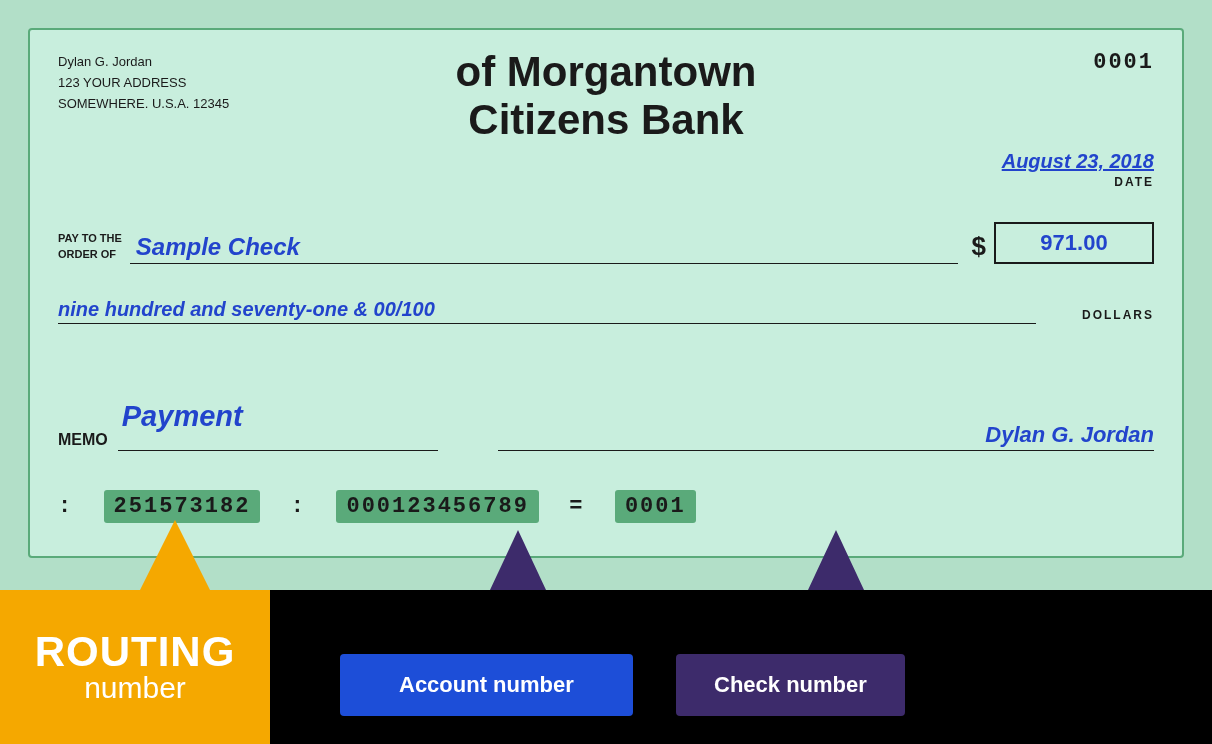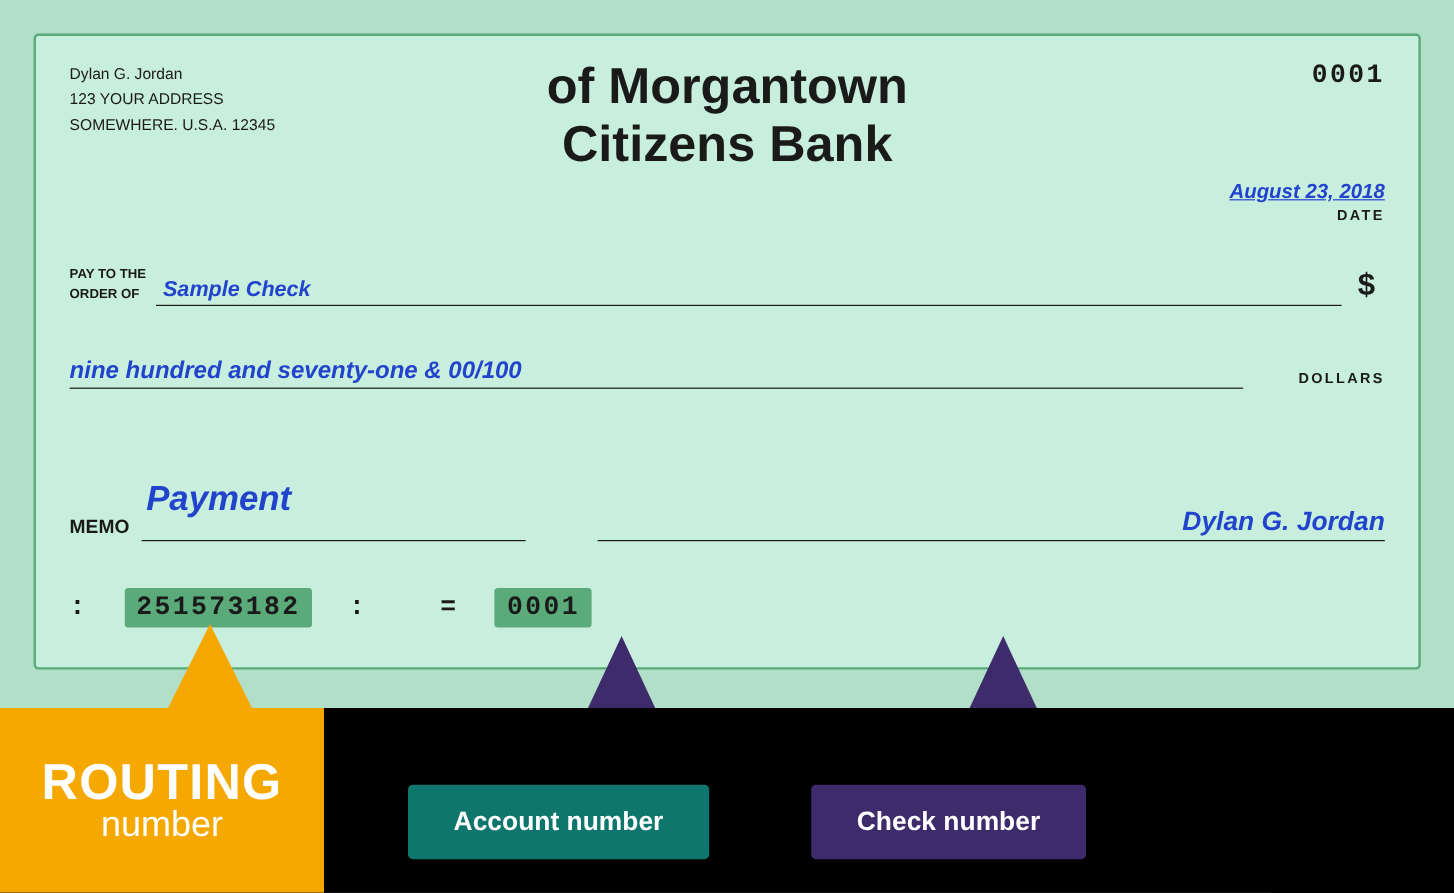--- a/index.html
+++ b/index.html
@@ -77,21 +77,21 @@
     }
 
     
     .date-area {
       position: absolute;
       top: 120px;
       right: 28px;
       text-align: right;
     }
     .date-value {
-      font-size: 17px;
+      font-size: 20px;
       color: #2244cc;
       font-style: italic;
       text-decoration: underline;
       font-weight: bold;
     }
     .date-label {
       font-size: 12px;
       color: #1a1a1a;
       letter-spacing: 2px;
       font-weight: bold;
@@ -112,21 +112,21 @@
       color: #1a1a1a;
       font-weight: bold;
       line-height: 1.4;
       white-space: nowrap;
       margin-right: 8px;
       padding-bottom: 2px;
     }
     .pay-name {
       flex: 1;
       border-bottom: 1.5px solid #1a1a1a;
-      font-size: 18px;
+      font-size: 24px;
       color: #2244cc;
       font-style: italic;
       font-weight: bold;
       padding-bottom: 2px;
       padding-left: 6px;
     }
     .dollar-sign {
       font-size: 26px;
       color: #1a1a1a;
       font-weight: bold;
@@ -267,25 +267,25 @@
       font-weight: 400;
       color: #fff;
       line-height: 1;
     }
 
     
     .account-label-box {
       position: absolute;
       bottom: 28px;
       left: 340px;
-      background: #0f766e;
+      background: #1d4ed8;
       color: #fff;
       font-size: 22px;
       font-weight: bold;
-      padding: 18px 38px;
+      padding: 18px 59px;
       border-radius: 4px;
       text-align: center;
     }
 
     
     .check-label-box {
       position: absolute;
       bottom: 28px;
       left: 676px;
       background: #3d2b6b;
@@ -358,40 +358,42 @@
     <div class="date-label">DATE</div>
   </div>
 
   <div class="pay-row">
     <div class="pay-label">
       <div>PAY TO THE</div>
       <div>ORDER OF</div>
     </div>
     <div class="pay-name">Sample Check</div>
     <div class="dollar-sign">$</div>
+    <div class="amount-box">971.00</div>
   </div>
 
   <div class="written-amount-row">
     <div class="written-amount">nine hundred and seventy-one &amp; 00/100</div>
     <div class="dollars-label">DOLLARS</div>
   </div>
 
   <div class="memo-row">
     <div class="memo-label">MEMO</div>
     <div class="memo-value">Payment</div>
     <div class="signature">Dylan G. Jordan</div>
   </div>
 
   <div class="micr-row">
     <span class="micr-text">:</span>
     <span class="micr-text">&nbsp;&nbsp;</span>
     <span class="micr-highlight">251573182</span>
     <span class="micr-text">&nbsp;&nbsp;</span>
     <span class="micr-text">:</span>
     <span class="micr-text">&nbsp;&nbsp;</span>
+    <span class="micr-highlight">000123456789</span>
     <span class="micr-text">&nbsp;&nbsp;</span>
     <span class="micr-text">=</span>
     <span class="micr-text">&nbsp;&nbsp;</span>
     <span class="micr-highlight">0001</span>
   </div>
 
 </div>
 
 <div class="arrow-routing"></div>
 <div class="arrow-account"></div>

